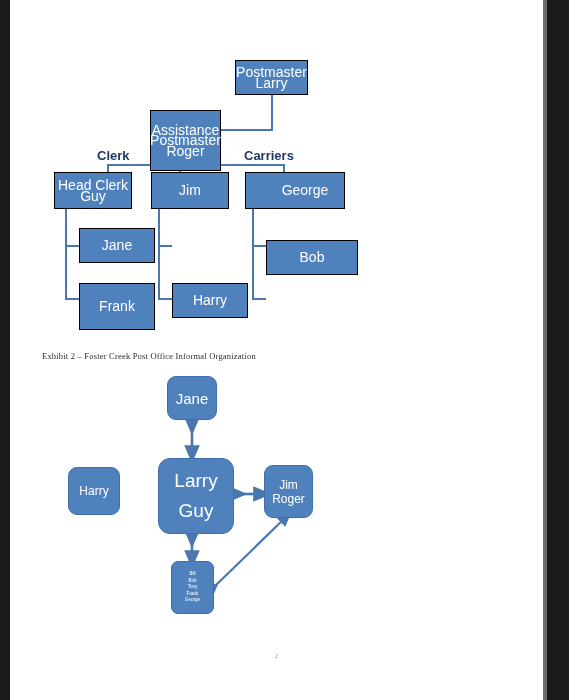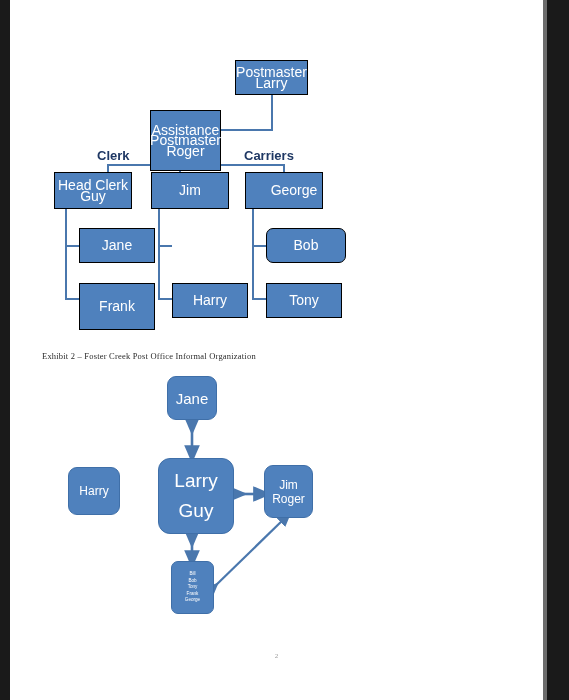--- a/index.html
+++ b/index.html
@@ -151,28 +151,27 @@
     <div class="obox" style="left:225px; top:60px;  width:73px; height:35px;">Postmaster
 Larry</div>
 
     <div class="obox" style="left:140px; top:110px; width:71px; height:61px;">Assistance
 Postmaster
 Roger</div>
 
     <div class="obox" style="left:44px;  top:172px; width:78px; height:37px;">Head Clerk
 Guy</div>
     <div class="obox" style="left:141px; top:172px; width:78px; height:37px;">Jim</div>
-    <div class="obox" style="left:235px; top:172px; width:78px; height:37px;padding-left:20px;">George</div>
+    <div class="obox" style="left:235px; top:172px; width:100px; height:37px;padding-left:20px;">George</div>
 
     <div class="obox" style="left:69px;  top:228px; width:76px; height:35px;">Jane</div>
-    <div class="obox" style="left:256px; top:228px; width:80px; height:35px;border-radius:7px;">Bob</div>
+    <div class="obox" style="left:256px; top:240px; width:92px; height:35px;">Bob</div>
 
     <div class="obox" style="left:69px;  top:283px; width:76px; height:47px;">Frank</div>
     <div class="obox" style="left:162px; top:283px; width:76px; height:35px;">Harry</div>
-    <div class="obox" style="left:256px; top:283px; width:76px; height:35px;">Tony</div>
   </div>
 
   <div class="caption" id="caption2">Exhibit 2 – Foster Creek Post Office Informal Organization</div>
 
   <div id="ex2">
 
     <svg width="533" height="320">
       <defs>
         <marker id="ah" markerWidth="7" markerHeight="7" refX="3.4" refY="3" orient="auto">
           <path d="M0,0 L7,3 L0,6 z" fill="#4a77ad"></path>

